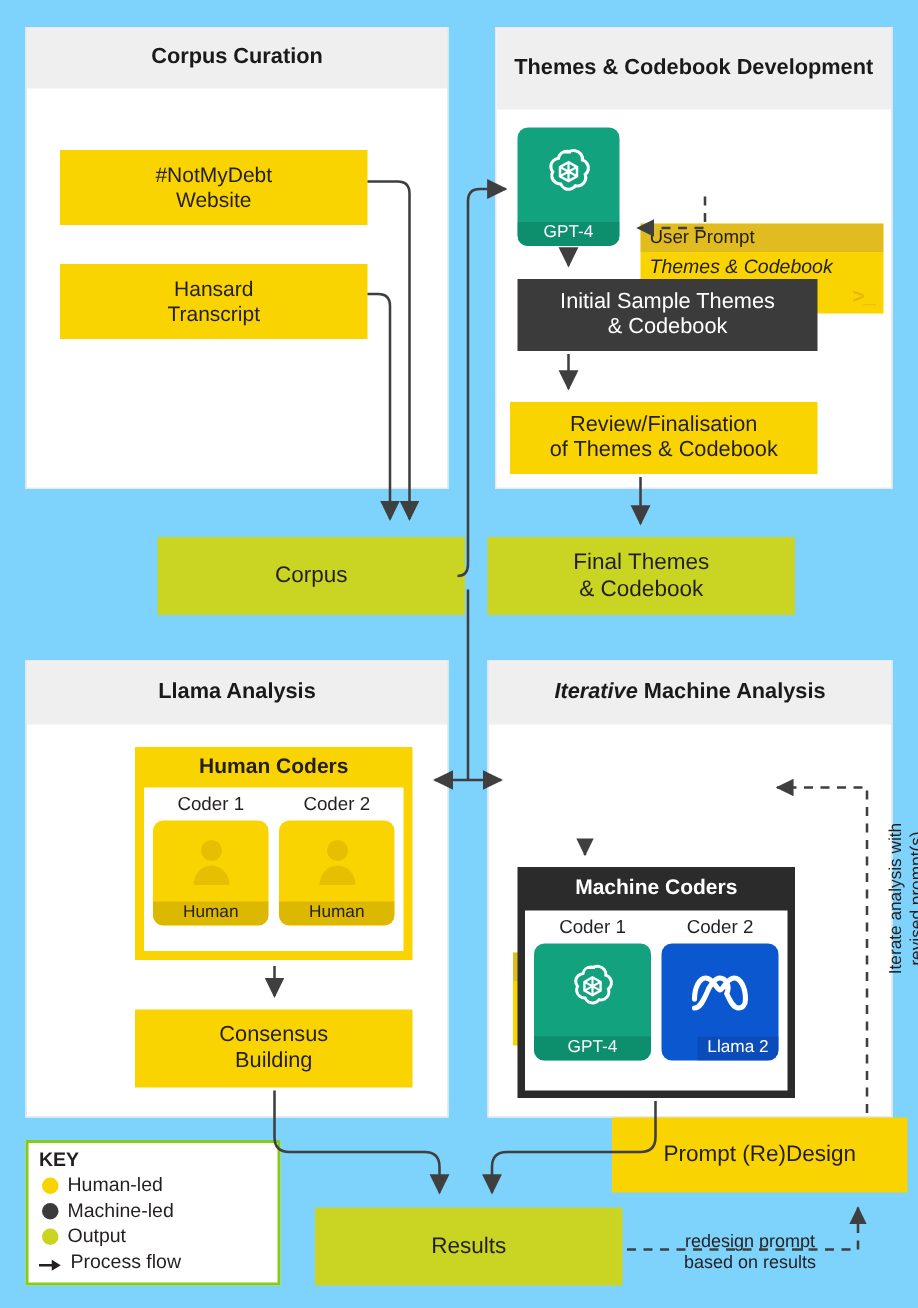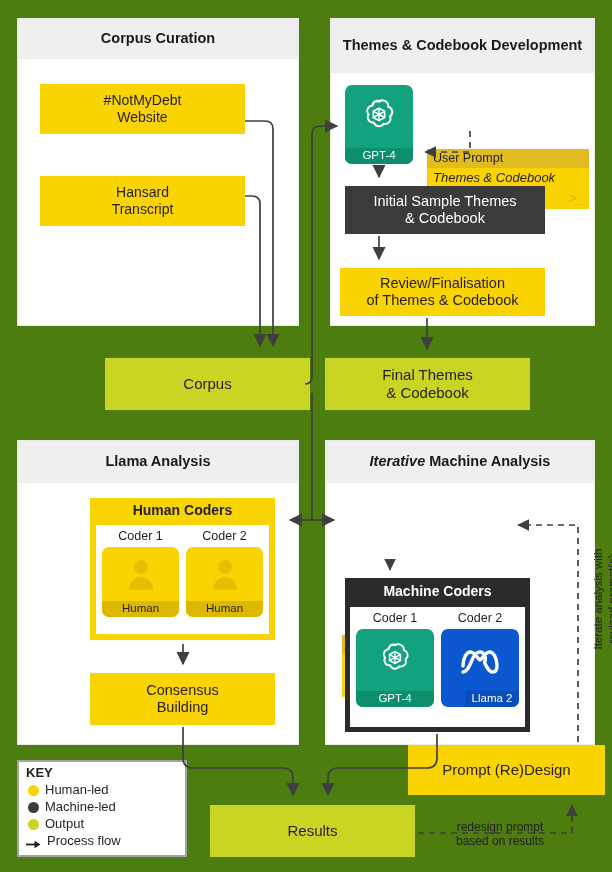--- a/index.html
+++ b/index.html
@@ -4,21 +4,21 @@
 <style>
   html,body{margin:0;padding:0;background:#ffffff;}
   body{
     font-family:"Liberation Sans", sans-serif;
     -webkit-font-smoothing:antialiased;
   }
   #stage{
     position:relative;
     width:612px;
     height:872px;
-    background:#4d7c0f;
+    background:#7dd3fc;
     overflow:hidden;
   }
   .abs{position:absolute;box-sizing:border-box;}
 
   
   .panel{
     background:#ffffff;
     border:1px solid #e9e9e9;
   }
   .panel-head{
@@ -134,21 +134,21 @@
   .coder-label{
     text-align:center;
     font-size:12.5px;
     color:#231f20;
     line-height:1.1;
   }
 
   
   .key-box{
     background:#ffffff;
-    border:2px solid #a3a3a3;
+    border:2px solid #84cc16;
     padding:4px 6px 4px 7px;
   }
   .key-title{font-weight:bold;font-size:13px;color:#231f20;line-height:1.15;margin-bottom:1px;}
   .key-row{display:flex;align-items:center;gap:6px;height:17px;text-align:right;}
   .key-dot{width:11px;height:11px;border-radius:50%;flex:0 0 11px;margin-left:2px;}
   .key-label{font-size:13px;color:#231f20;line-height:1.1;}
   .key-arrow{width:15px;height:11px;flex:0 0 15px;margin-left:0px;}
 
   
   .vcap{
@@ -172,21 +172,21 @@
 </style>
 </head>
 <body>
 
 <div id="stage">
 
   <div class="abs panel" style="left:17px;top:18px;width:282px;height:308px;">
     <div class="panel-head" style="height:40px;">Corpus Curation</div>
   </div>
 
-  <div class="abs box human" style="left:40px;top:84px;width:205px;height:50px;">#NotMyDebt
+  <div class="abs box human" style="left:40px;top:100px;width:205px;height:50px;">#NotMyDebt
 Website</div>
 
   <div class="abs box human" style="left:40px;top:176px;width:205px;height:50px;">Hansard
 Transcript</div>
 
   <div class="abs panel" style="left:330px;top:18px;width:265px;height:308px;">
     <div class="panel-head" style="height:54px;">Themes &amp; Codebook
 Development</div>
   </div>
 

